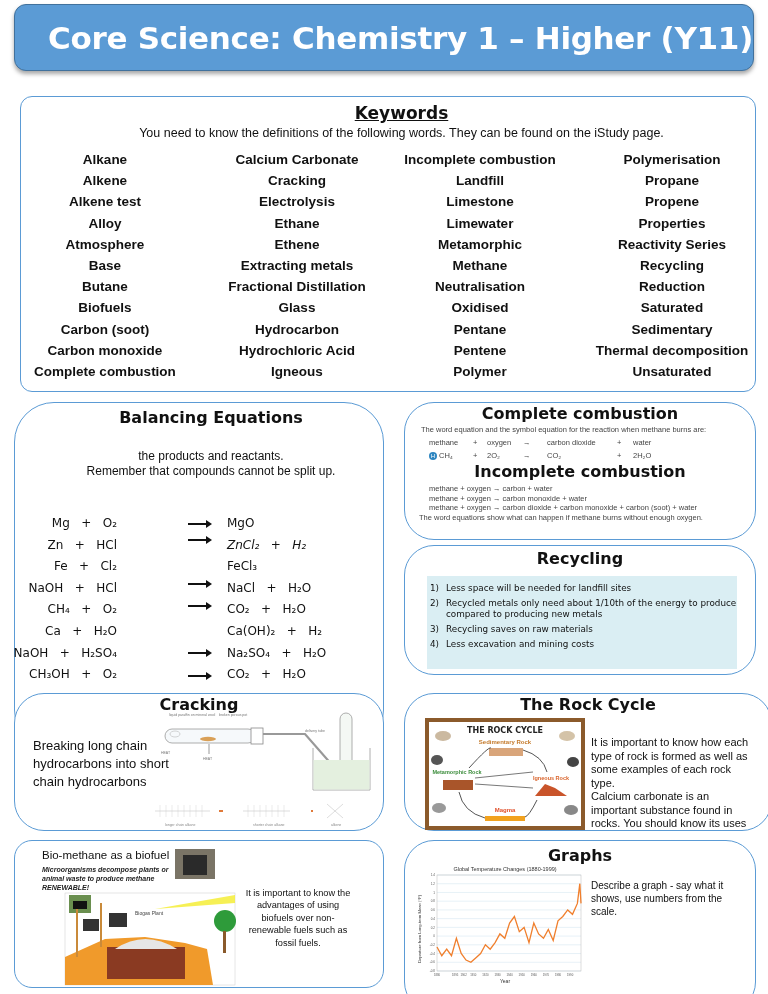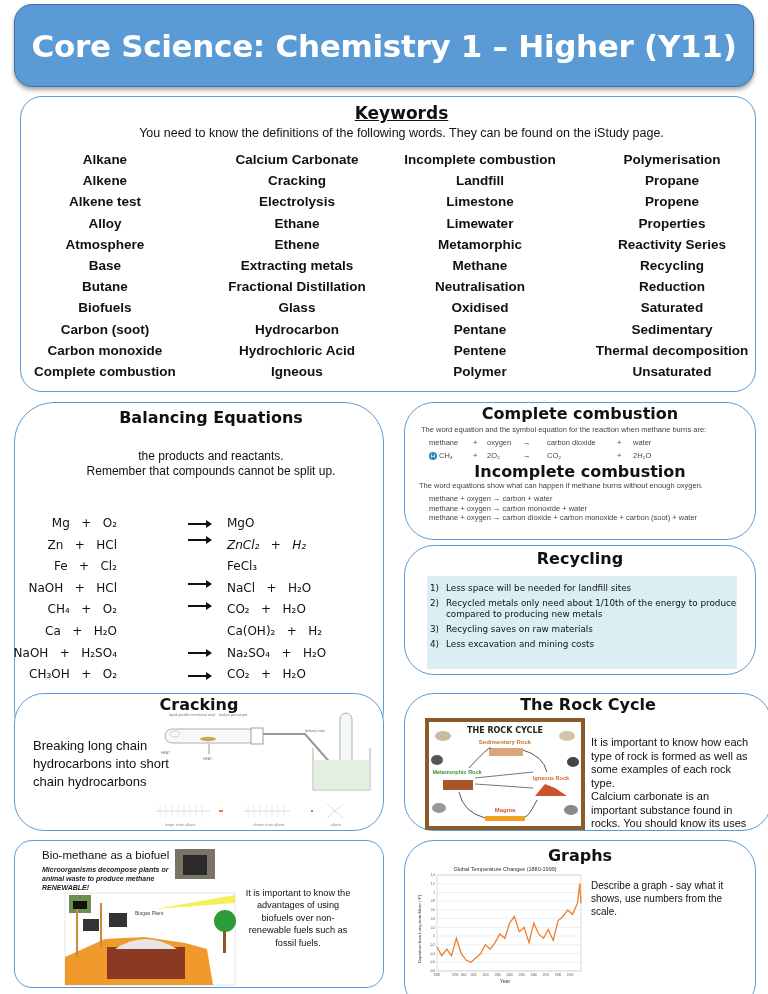--- a/index.html
+++ b/index.html
@@ -1,22 +1,22 @@
 <!DOCTYPE html>
 <html><head>
 <meta charset="utf-8">
 <style>
   * { box-sizing: border-box; margin: 0; padding: 0; }
   body { width: 768px; height: 994px; background: #ffffff; font-family: "Liberation Sans", sans-serif; position: relative; overflow: hidden; color: #111; }
-  .title-banner { position: absolute; left: 14px; top: 4px; width: 740px; height: 83px; background: #5b9bd5; border: 1px solid #41719c; border-radius: 18px; box-shadow: 0 3px 4px rgba(0,0,0,0.35); display: flex; align-items: center; justify-content: center; }
+  .title-banner { position: absolute; left: 14px; top: 4px; width: 740px; height: 67px; background: #5b9bd5; border: 1px solid #41719c; border-radius: 12px; box-shadow: 0 3px 4px rgba(0,0,0,0.35); display: flex; align-items: center; justify-content: flex-end; }
   .title-banner h1 { color: #fff; font-size: 31px; font-weight: bold; font-family: "DejaVu Sans", sans-serif; letter-spacing: -0.3px; }
   .box { position: absolute; border: 1.5px solid #5b9bd5; border-radius: 34px; background: #fff; }
   .box-title { text-align: center; font-weight: bold; font-size: 16px; font-family: "DejaVu Sans", sans-serif; }
   
-  #kw { left: 20px; top: 96px; width: 736px; height: 296px; border-radius: 22px; padding-left: 27px; }
+  #kw { left: 20px; top: 96px; width: 736px; height: 296px; border-radius: 12px; padding-left: 27px; }
   #kw .box-title { text-decoration: underline; margin-top: 6px; font-size: 17px; }
   #kw .intro { text-align: center; font-size: 12.5px; margin-top: 3px; }
   .kw-grid { position: absolute; top: 52px; left: -20px; width: 768px; display: grid; grid-template-columns: 208px 176px 190px 194px; }
   .kw-col { display: flex; flex-direction: column; align-items: center; }
   .kw-col div { font-weight: bold; font-size: 13.5px; line-height: 21.2px; white-space: nowrap; }
   
   #bal { left: 14px; top: 402px; width: 370px; height: 348px; border-radius: 40px; padding-left: 24px; }
   #bal .box-title { margin-top: 5px; font-size: 16px; }
   #bal .desc { text-align: center; font-size: 12px; line-height: 15px; margin-top: 22px; }
   .eq-table { position: absolute; left: 0; top: 113px; width: 370px; font-family: "DejaVu Sans", sans-serif; font-size: 12px; }
@@ -193,26 +193,26 @@
   <div class="small word-eq" id="sym-eq">
       <span><span class="co2-icon">H</span><span>CH₄</span></span>
       <span>+</span>
       <span>2O₂</span>
       <span>→</span>
       <span>CO₂</span>
       <span>+</span>
       <span>2H₂O</span>
     </div>
   <div class="sub-title">Incomplete combustion</div>
-  <div class="small" style="margin-left:14px;">The word equations show what can happen if methane burns without enough oxygen.</div>
   <div class="small inc-lines" id="inc-lines">
       <div>methane + oxygen → carbon + water</div>
       <div>methane + oxygen → carbon monoxide + water</div>
       <div>methane + oxygen → carbon dioxide + carbon monoxide + carbon (soot) + water</div>
     </div>
+  <div class="small" style="margin-left:14px;">The word equations show what can happen if methane burns without enough oxygen.</div>
 </div>
 
 <div class="box" id="recy">
   <div class="box-title">Recycling</div>
   <div class="recy-panel">
     <ol id="recy-list">
         <li>
           <span class="n">1)</span>
           <span>Less space will be needed for landfill sites</span>
         </li>

